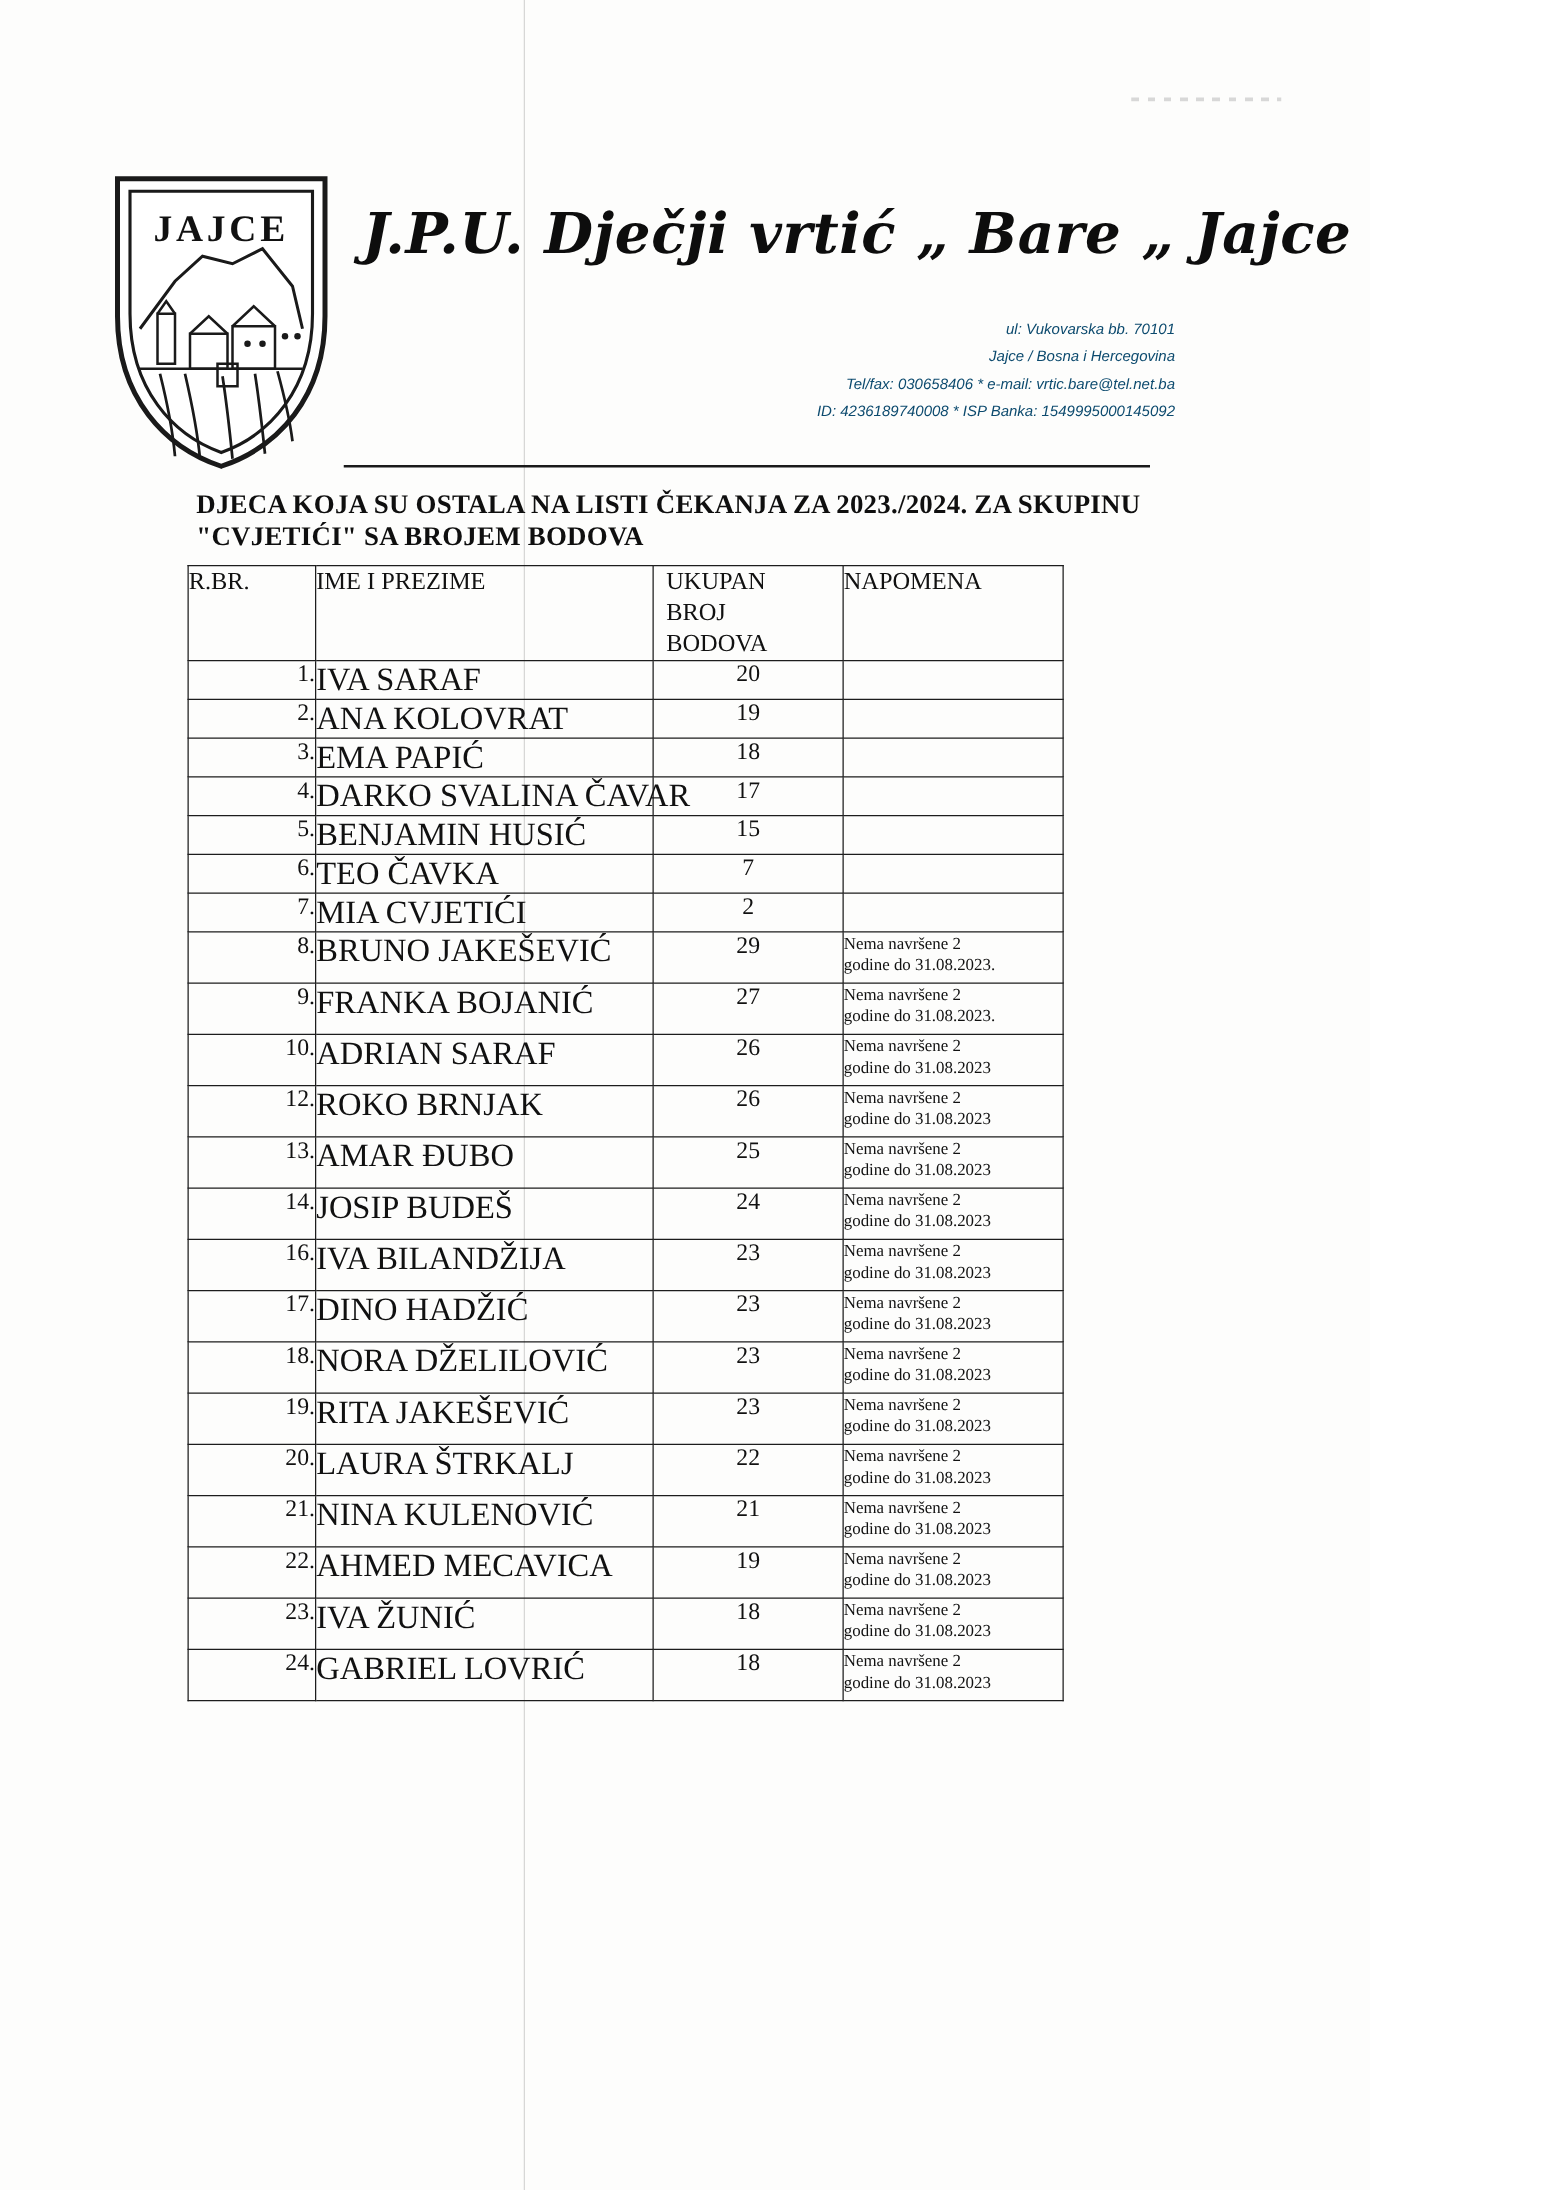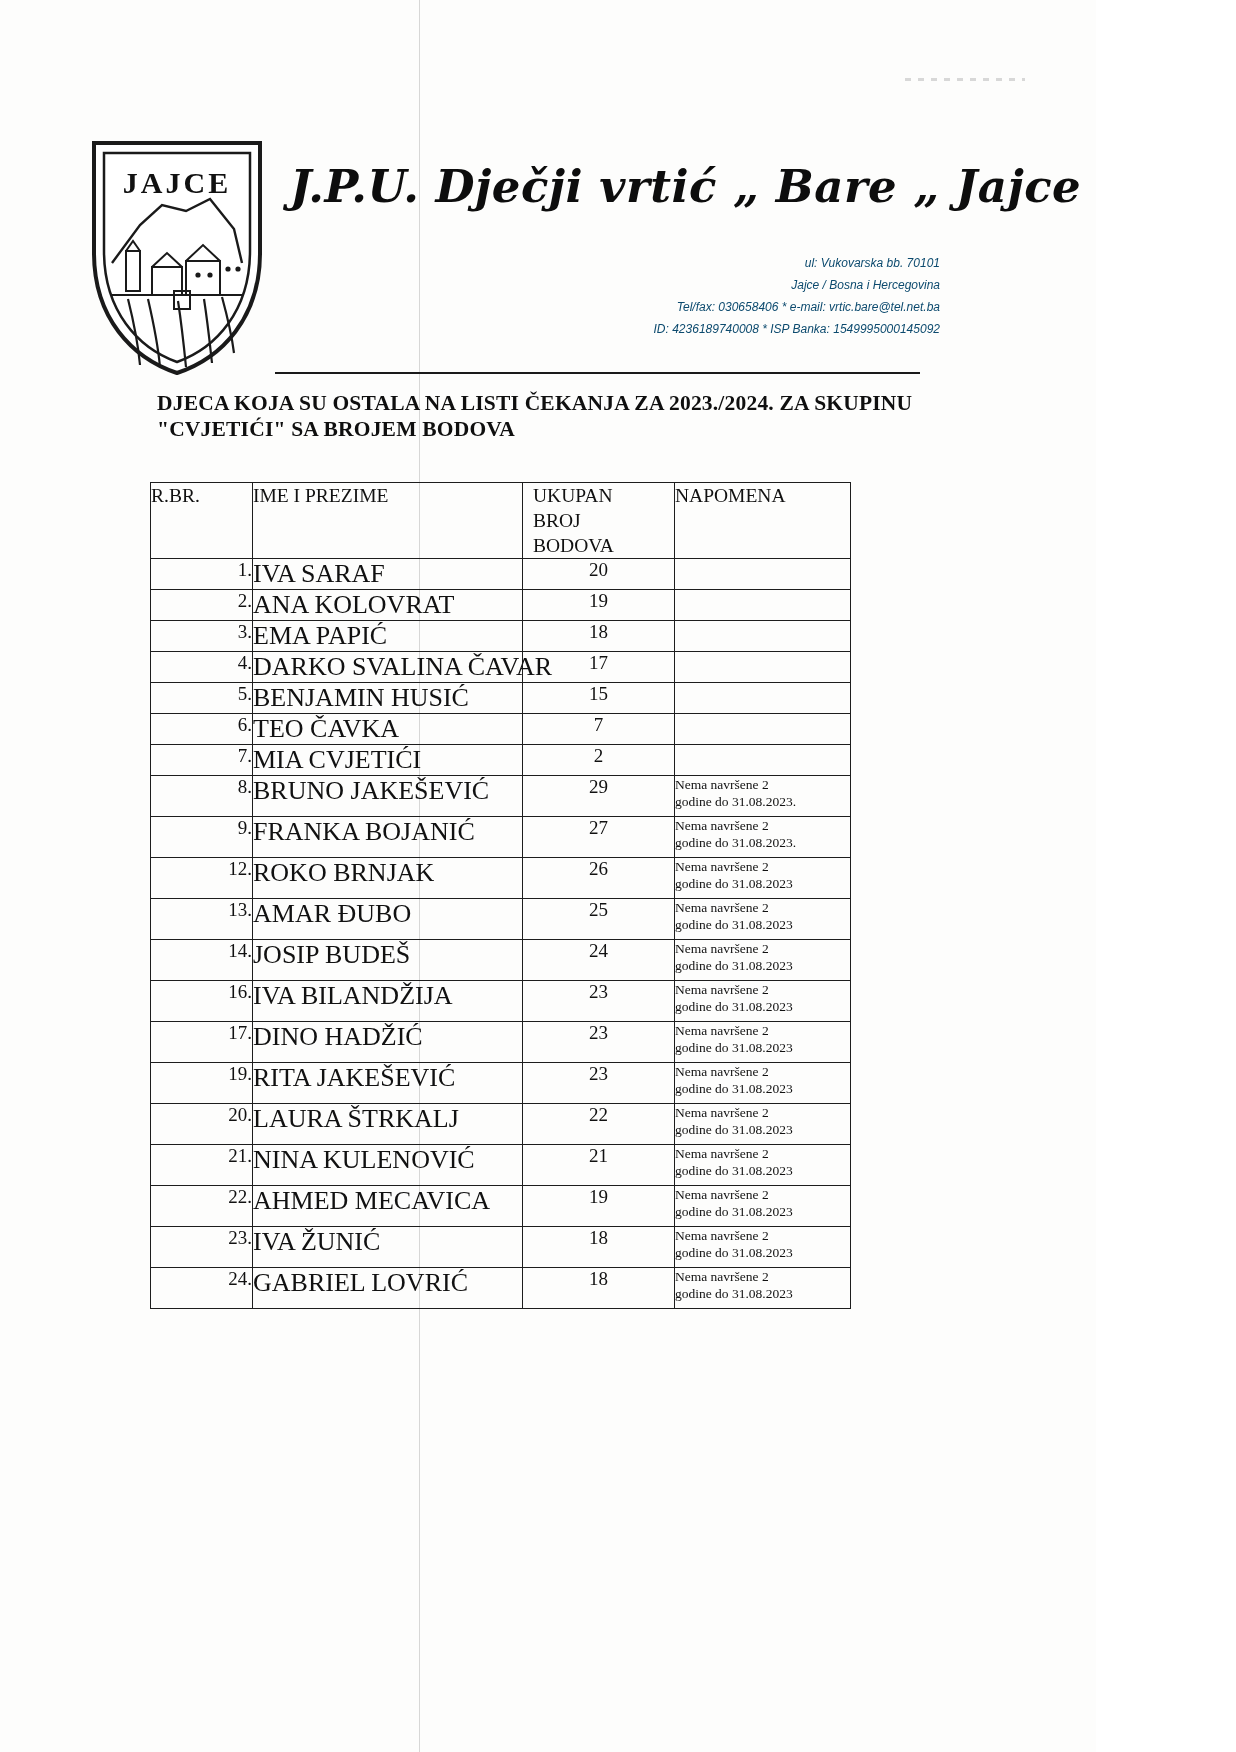--- a/index.html
+++ b/index.html
@@ -96,21 +96,21 @@
     font-size: 21.5px;
     line-height: 26px;
     letter-spacing: .2px;
     color: #0f0f0f;
   }
 
   
   table.listing {
     position: absolute;
     left: 150px;
-    top: 482px;
+    top: 452px;
     width: 700px;
     border-collapse: collapse;
     table-layout: fixed;
   }
   table.listing td, table.listing th {
     border: 1.3px solid #1d1d1d;
     padding: 0;
     vertical-align: top;
   }
   col.c-num  { width: 102px; }
@@ -282,20 +282,29 @@
         <tr class="tall">
           <td class="num">9.</td>
           <td class="name">FRANKA BOJANIĆ</td>
           <td class="pts">27</td>
           <td class="note">
             <div>Nema navršene 2</div>
             <div>godine do 31.08.2023.</div>
           </td>
         </tr>
         <tr class="tall">
+          <td class="num">10.</td>
+          <td class="name">ADRIAN SARAF</td>
+          <td class="pts">26</td>
+          <td class="note">
+            <div>Nema navršene 2</div>
+            <div>godine do 31.08.2023</div>
+          </td>
+        </tr>
+        <tr class="tall">
           <td class="num">12.</td>
           <td class="name">ROKO BRNJAK</td>
           <td class="pts">26</td>
           <td class="note">
             <div>Nema navršene 2</div>
             <div>godine do 31.08.2023</div>
           </td>
         </tr>
         <tr class="tall">
           <td class="num">13.</td>
@@ -327,20 +336,29 @@
         <tr class="tall">
           <td class="num">17.</td>
           <td class="name">DINO HADŽIĆ</td>
           <td class="pts">23</td>
           <td class="note">
             <div>Nema navršene 2</div>
             <div>godine do 31.08.2023</div>
           </td>
         </tr>
         <tr class="tall">
+          <td class="num">18.</td>
+          <td class="name">NORA DŽELILOVIĆ</td>
+          <td class="pts">23</td>
+          <td class="note">
+            <div>Nema navršene 2</div>
+            <div>godine do 31.08.2023</div>
+          </td>
+        </tr>
+        <tr class="tall">
           <td class="num">19.</td>
           <td class="name">RITA JAKEŠEVIĆ</td>
           <td class="pts">23</td>
           <td class="note">
             <div>Nema navršene 2</div>
             <div>godine do 31.08.2023</div>
           </td>
         </tr>
         <tr class="tall">
           <td class="num">20.</td>

